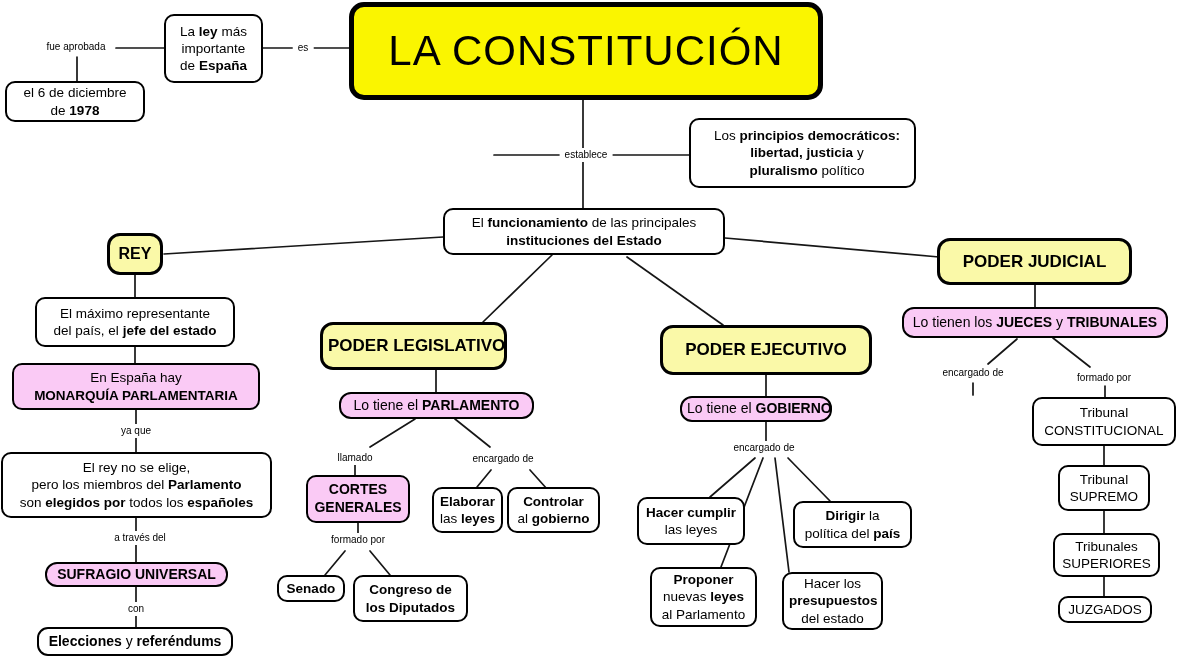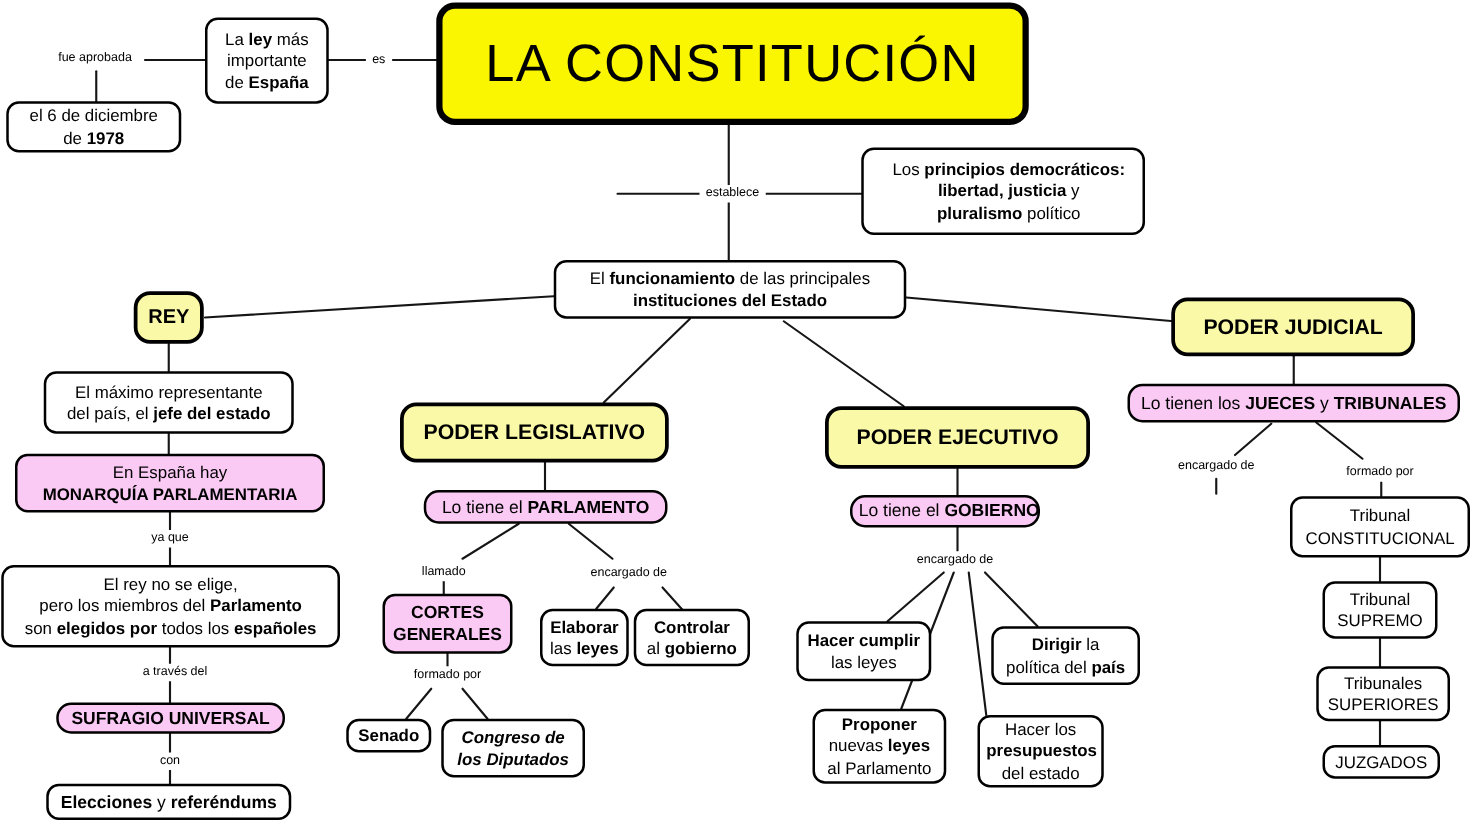--- a/index.html
+++ b/index.html
@@ -113,46 +113,46 @@
   </div>
   <div class="lbl" style="left:136px;top:431px;">ya que</div>
   <div class="node" style="left:1px;top:452px;width:271px;height:66px;">
     <span class="txt">El rey no se elige,<br>pero los miembros del <b>Parlamento</b><br>son <b>elegidos por</b> todos los <b>españoles</b></span>
   </div>
   <div class="lbl" style="left:140px;top:538px;">a través del</div>
   <div class="node pink pill" style="left:45px;top:562px;width:183px;height:25px;">
     <span class="txt"><b>SUFRAGIO UNIVERSAL</b></span>
   </div>
   <div class="lbl" style="left:136px;top:609px;">con</div>
-  <div class="node" style="left:37px;top:627px;width:196px;height:29px;font-size:14px;">
+  <div class="node" style="left:37px;top:627px;width:196px;height:29px;font-size:14px;border-radius:11px;">
     <span class="txt"><b>Elecciones</b> y <b>referéndums</b></span>
   </div>
 
-  <div class="node topic" style="left:320px;top:322px;width:215px;height:48px;">
+  <div class="node topic" style="left:320px;top:322px;width:187px;height:48px;">
     <span class="txt">PODER LEGISLATIVO</span>
   </div>
   <div class="node pink pill" style="left:339px;top:392px;width:195px;height:27px;">
     <span class="txt">Lo tiene el <b>PARLAMENTO</b></span>
   </div>
   <div class="lbl" style="left:355px;top:458px;">llamado</div>
   <div class="lbl" style="left:503px;top:459px;">encargado de</div>
   <div class="node pink" style="left:306px;top:475px;width:104px;height:48px;font-size:14px;">
     <span class="txt"><b>CORTES</b><br><b>GENERALES</b></span>
   </div>
   <div class="node" style="left:432px;top:487px;width:71px;height:46px;">
     <span class="txt"><b>Elaborar</b><br>las <b>leyes</b></span>
   </div>
   <div class="node" style="left:507px;top:487px;width:93px;height:46px;">
     <span class="txt"><b>Controlar</b><br>al <b>gobierno</b></span>
   </div>
   <div class="lbl" style="left:358px;top:540px;">formado por</div>
   <div class="node" style="left:277px;top:575px;width:68px;height:27px;">
     <span class="txt"><b>Senado</b></span>
   </div>
-  <div class="node" style="left:353px;top:575px;width:115px;height:47px;font-style:italic;">
+  <div class="node" style="left:353px;top:575px;width:115px;height:47px;">
     <span class="txt"><b>Congreso de</b><br><b>los Diputados</b></span>
   </div>
 
   <div class="node topic" style="left:660px;top:325px;width:212px;height:50px;">
     <span class="txt">PODER EJECUTIVO</span>
   </div>
   <div class="node pink pill" style="left:680px;top:396px;width:152px;height:26px;">
     <span class="txt">Lo tiene el <b>GOBIERNO</b></span>
   </div>
   <div class="lbl" style="left:764px;top:448px;">encargado de</div>

